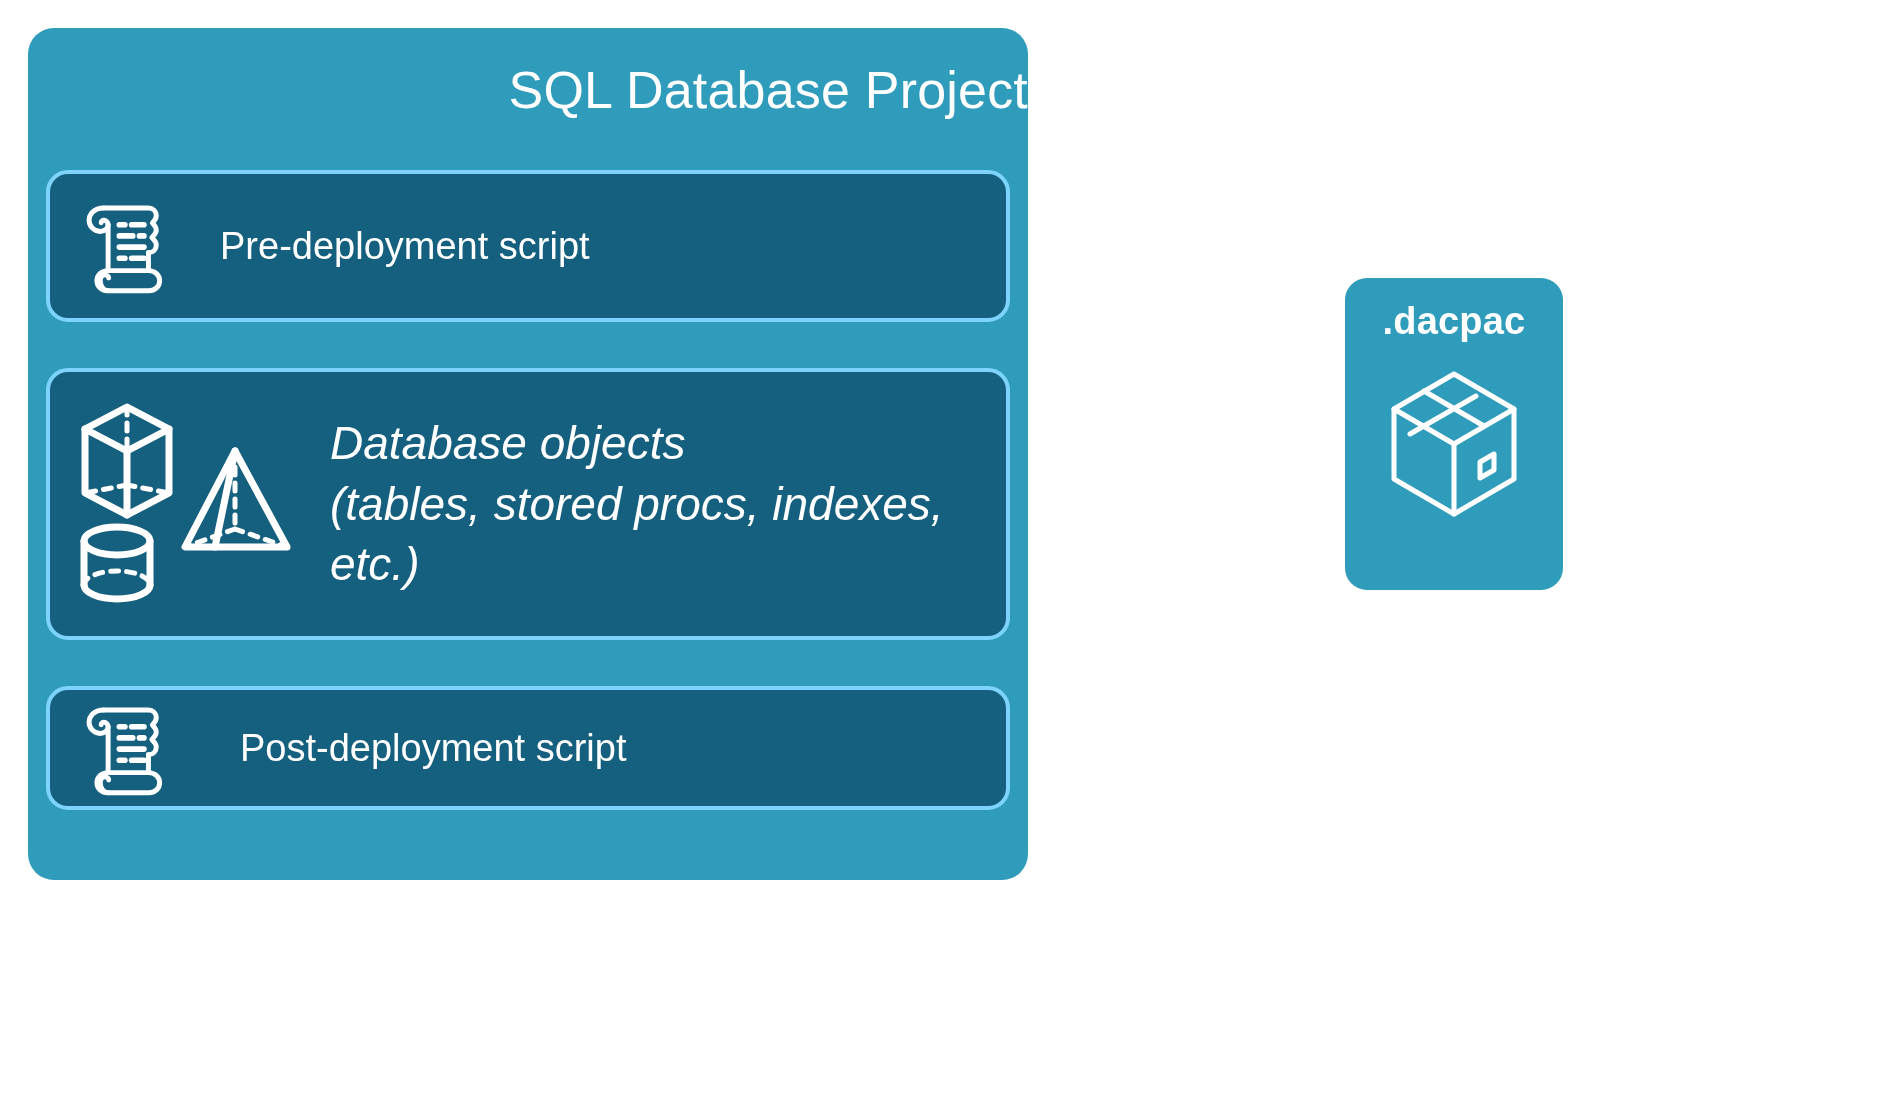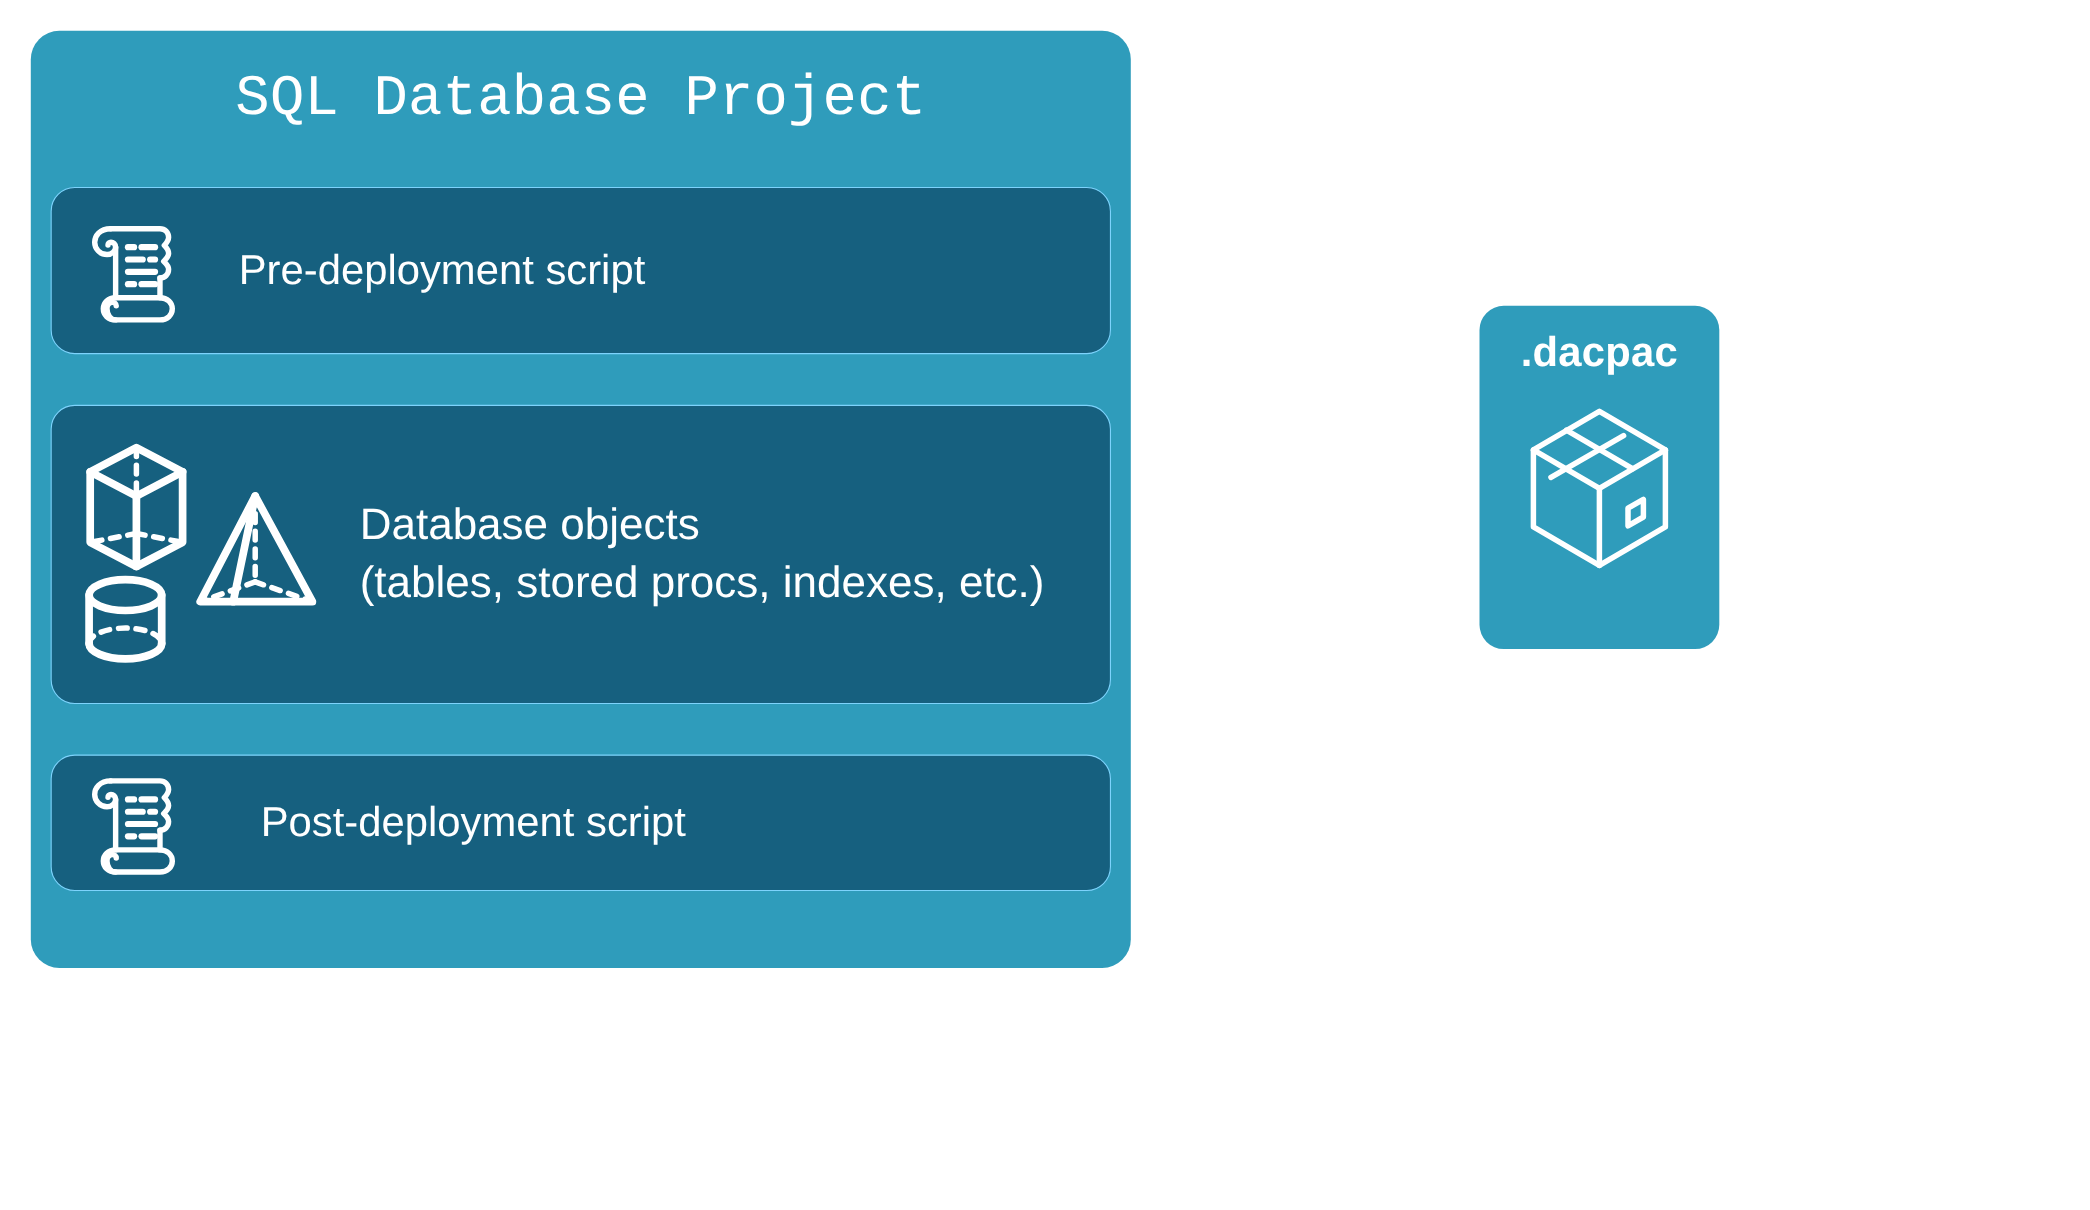--- a/index.html
+++ b/index.html
@@ -32,36 +32,35 @@
     background: #2f9cbb;
     border-radius: 26px;
     box-sizing: border-box;
   }
 
   .project-title {
     position: absolute;
     left: 0;
     top: 34px;
     width: 100%;
-    text-align: center;
+    text-align: right;
     color: #ffffff;
     font-size: 52px;
     font-weight: 400;
     letter-spacing: 0.2px;
     line-height: 1.1;
-    font-family: Liberation Mono, monospace;
   }
 
   
   .panel {
     position: absolute;
     left: 18px;
     width: 964px;
     background: #16607f;
-    border: 1px solid #7dd3fc;
+    border: 4px solid #7dd3fc;
     border-radius: 22px;
     box-sizing: border-box;
     display: flex;
     align-items: center;
   }
 
   .panel-pre  { top: 142px; height: 152px; }
   .panel-obj  { top: 340px; height: 272px; }
   .panel-post { top: 658px; height: 124px; gap: 20px; }
 
@@ -74,21 +73,21 @@
   }
   .panel-obj .panel-icon { width: 280px; align-items: center; }
 
   .panel-label {
     color: #ffffff;
     font-size: 38px;
     font-weight: 400;
     line-height: 1.32;
     white-space: pre-line;
   }
-  .panel-obj .panel-label { font-size: 40px; }
+  .panel-obj .panel-label { font-size: 46px; font-style: italic; }
 
   
   .build-arrow {
     position: absolute;
     left: 1043px;
     top: 380px;
     width: 266px;
     height: 140px;
   }
   .build-arrow .arrow-text {

